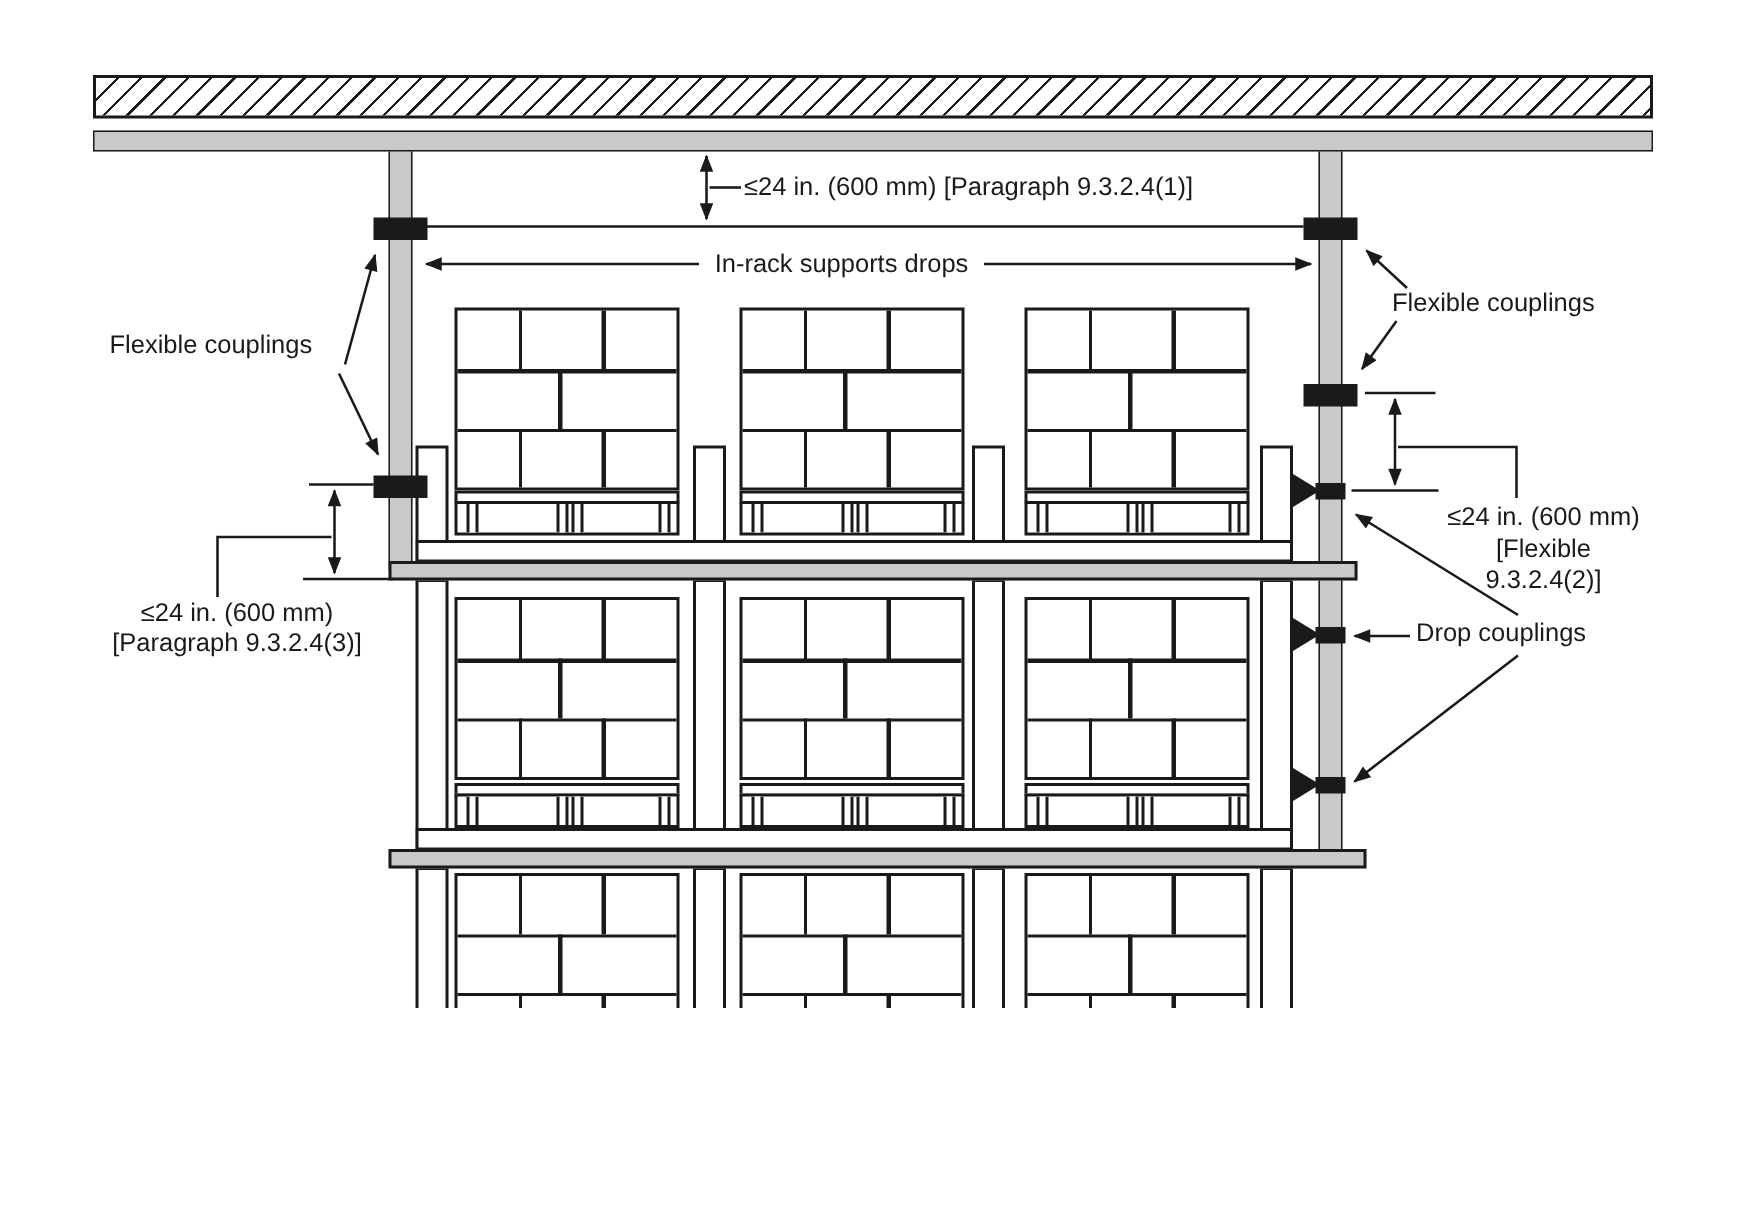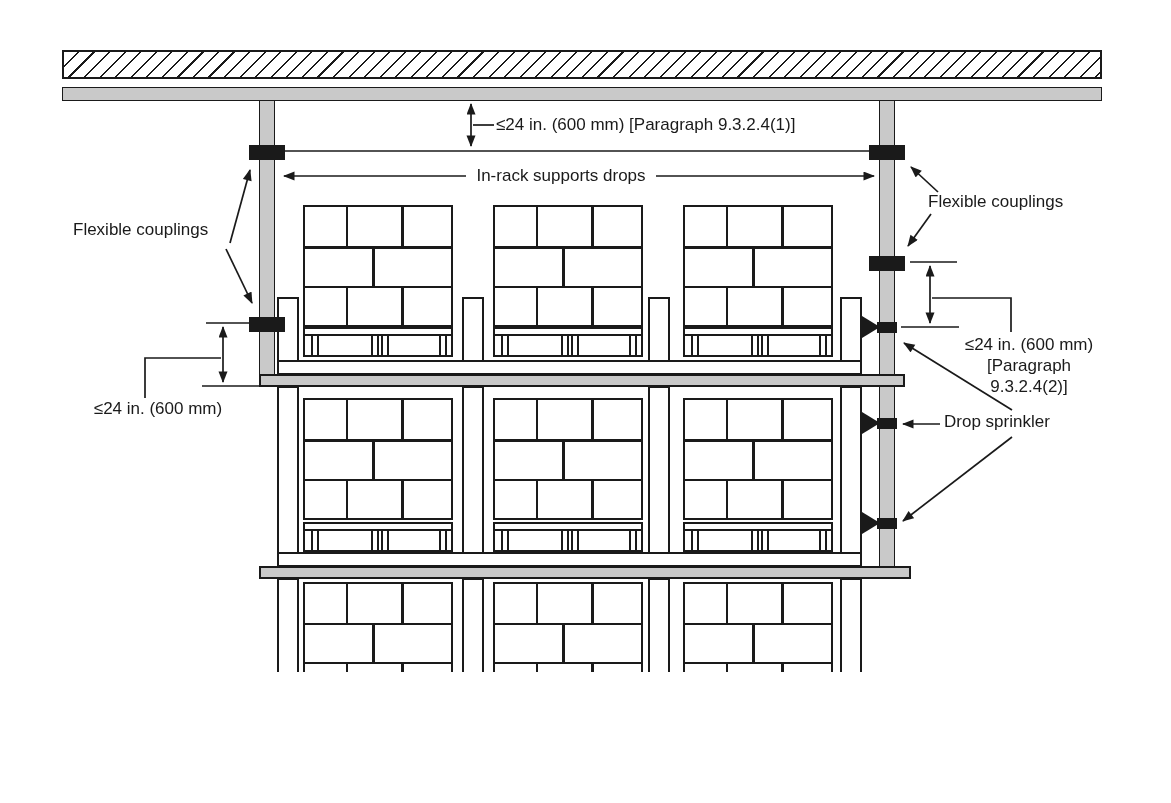--- a/index.html
+++ b/index.html
@@ -317,21 +317,22 @@
     <polygon class="fill" points="862,512 862,534 880,523"></polygon>
     <rect class="fill" x="877" y="518" width="20" height="11"></rect>
   </svg>
 
   <div class="abs lbl" id="lbl-dim1">≤24 in. (600 mm) [Paragraph 9.3.2.4(1)]</div>
   <div class="abs lbl" id="lbl-inrack">In-rack supports drops</div>
   <div class="abs lbl" id="lbl-flex-left">Flexible couplings</div>
   <div class="abs lbl" id="lbl-flex-right">Flexible couplings</div>
   <div class="abs lbl ctr" id="lbl-dim2">
     <div>≤24 in. (600 mm)</div>
-    <div>[Paragraph</div>
+    <div>[Flexible</div>
     <div>9.3.2.4(2)]</div>
   </div>
-  <div class="abs lbl" id="lbl-drop">Drop sprinkler</div>
+  <div class="abs lbl" id="lbl-drop">Drop couplings</div>
   <div class="abs lbl ctr" id="lbl-dim3">
     <div>≤24 in. (600 mm)</div>
+    <div>[Paragraph 9.3.2.4(3)]</div>
   </div>
 
 </div>
 
 </body></html>

